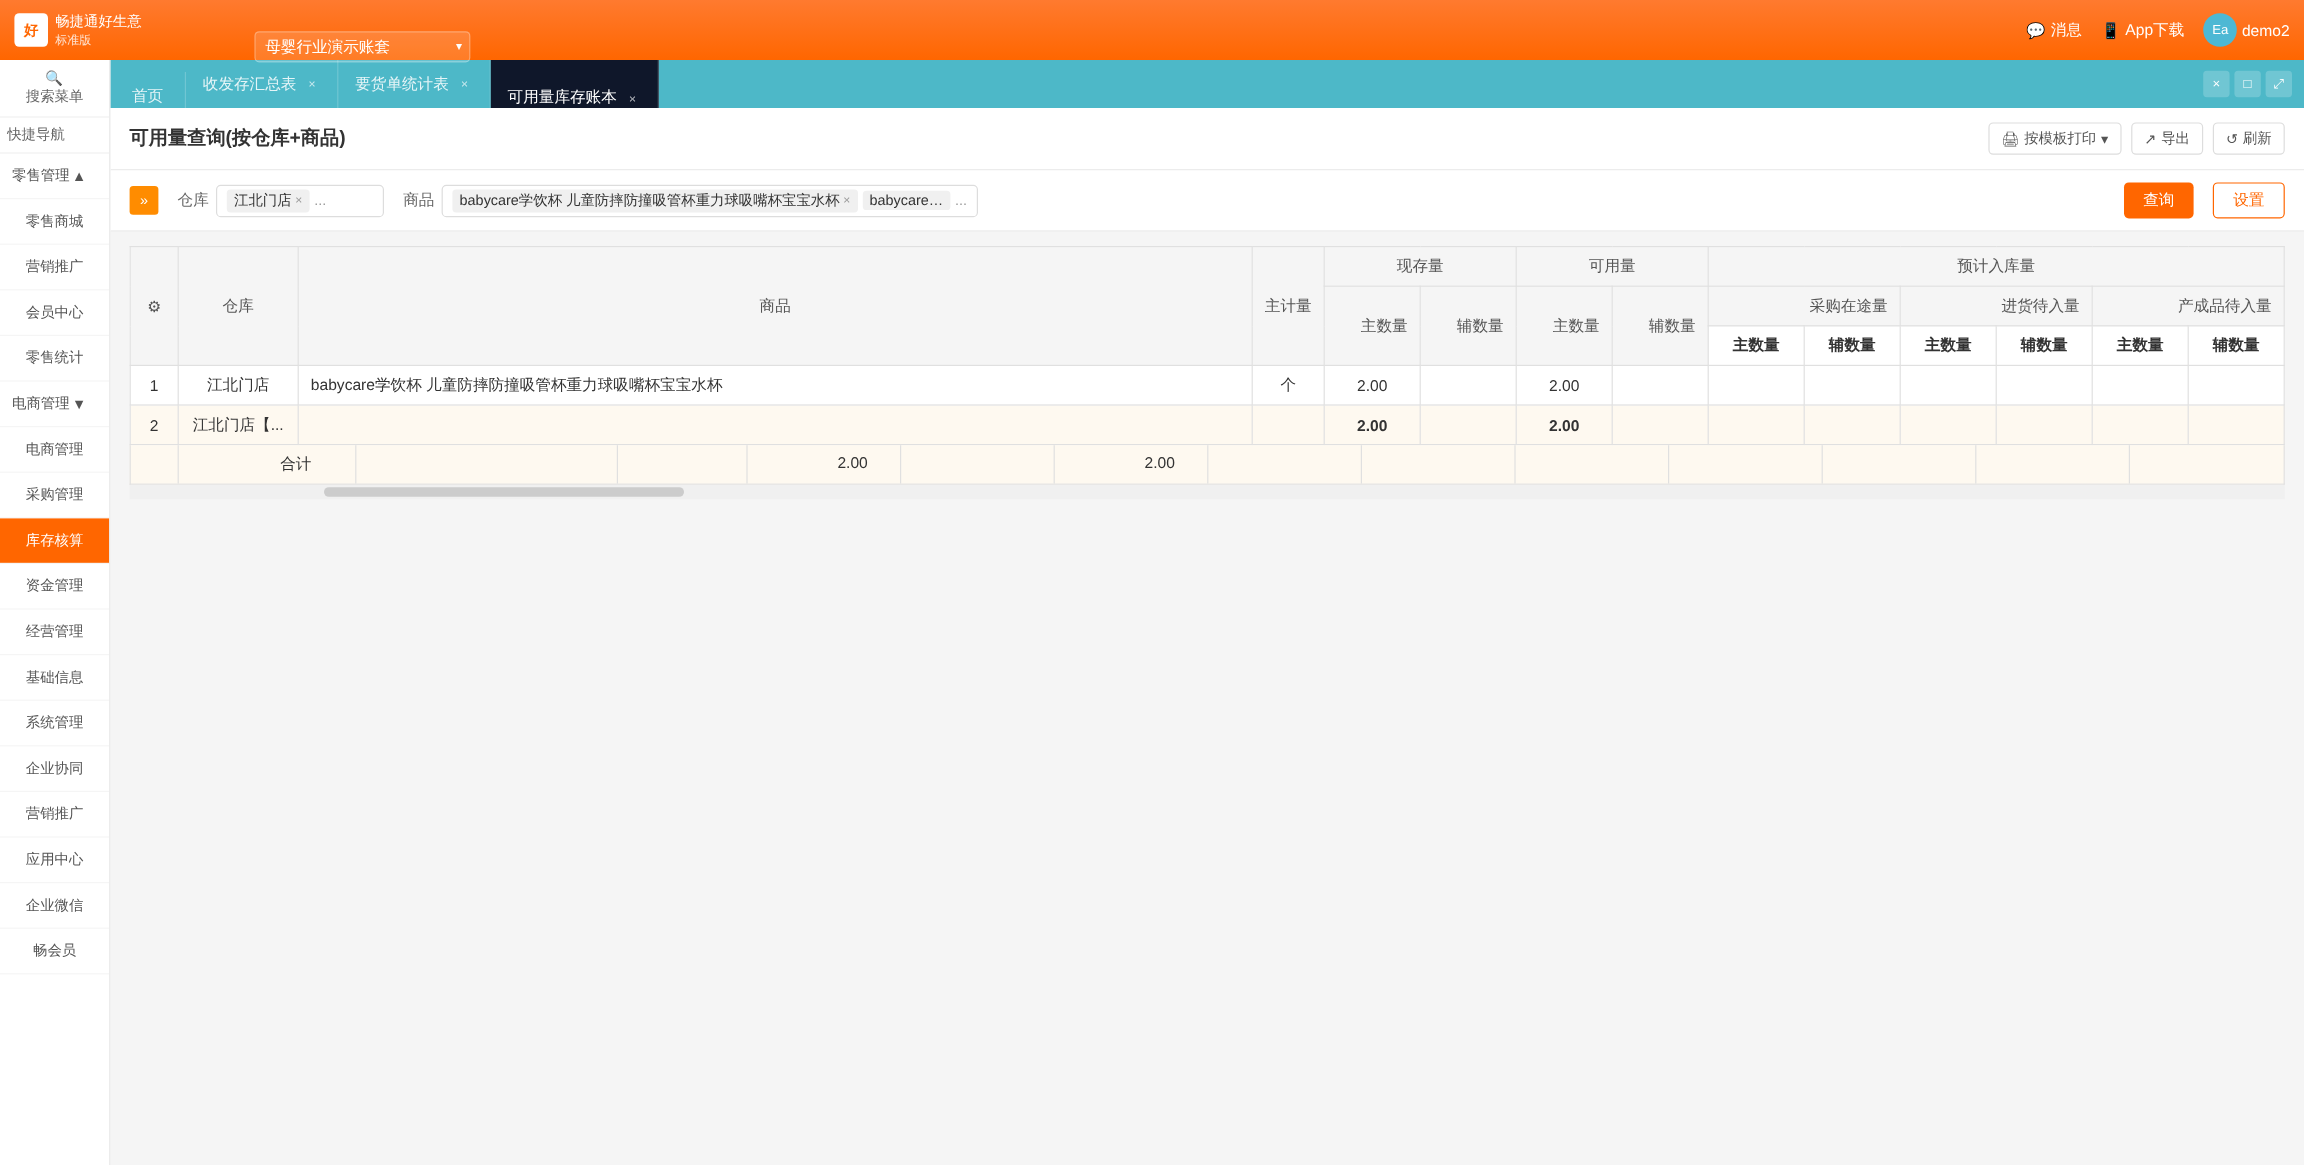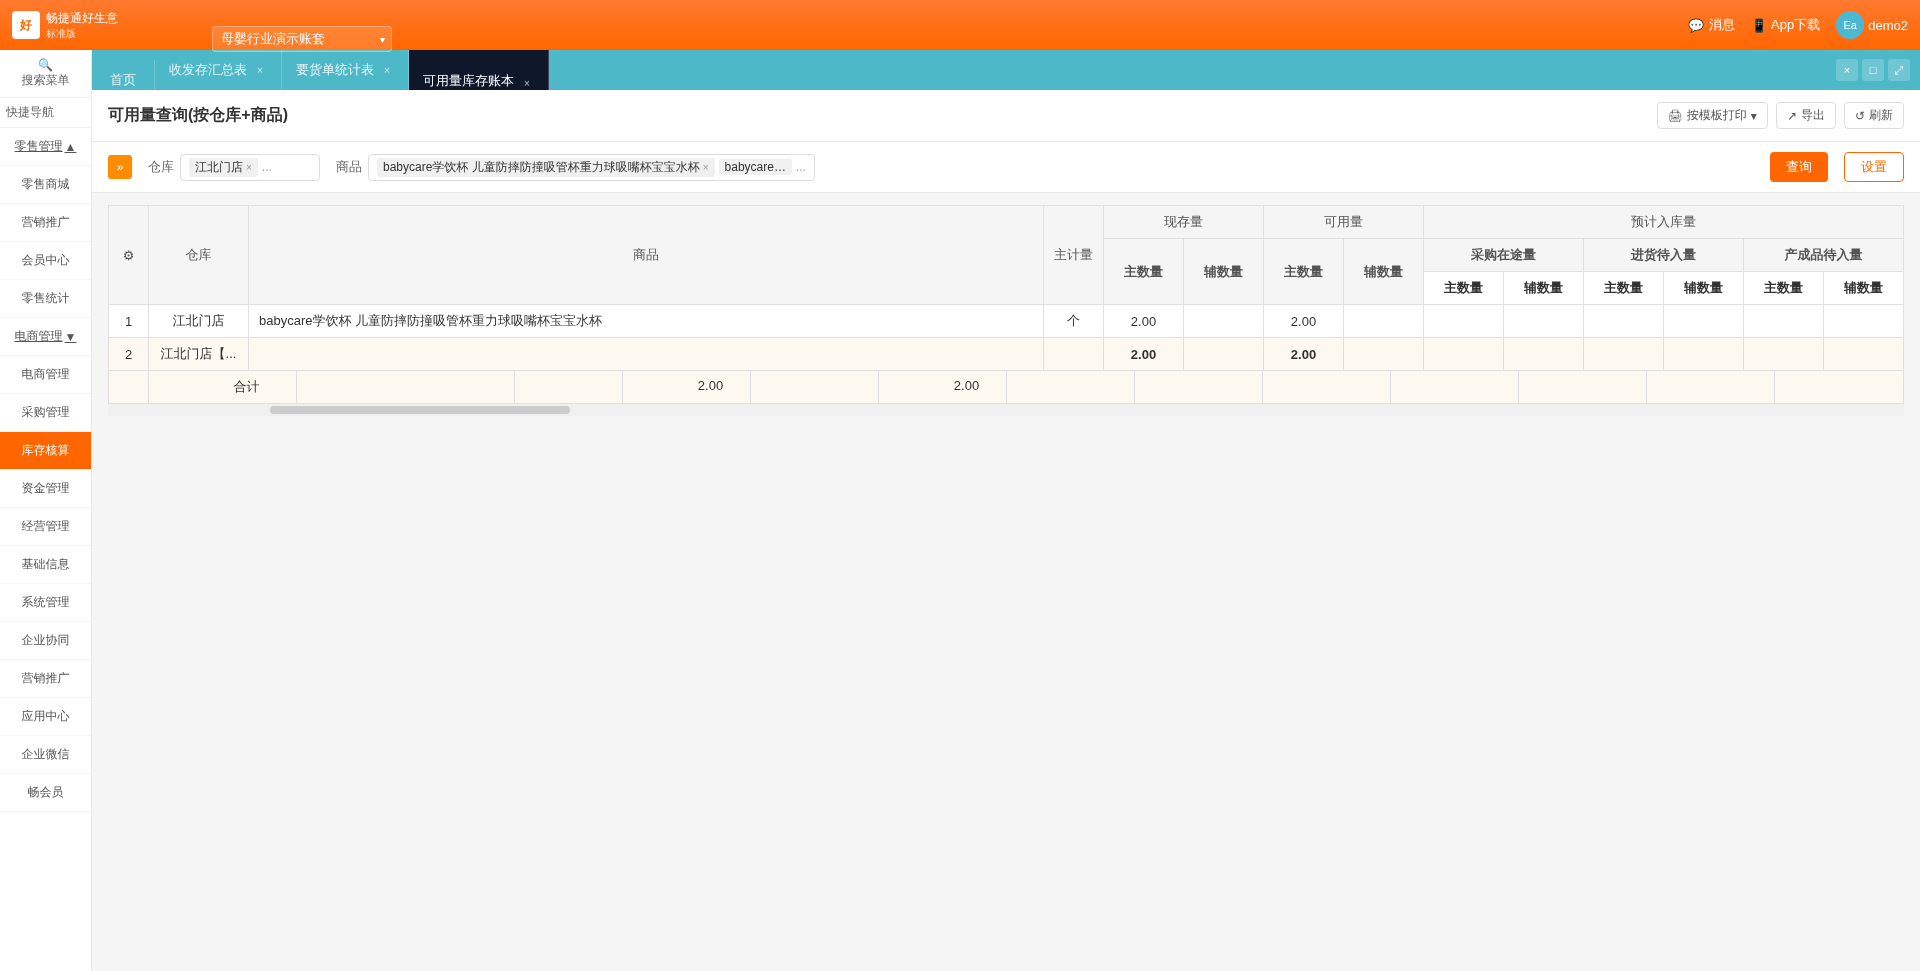--- a/index.html
+++ b/index.html
@@ -110,23 +110,22 @@
       text-align: center;
       border-bottom: 1px solid #f5f5f5;
       display: flex;
       flex-direction: column;
       align-items: center;
       gap: 2px;
     }
     .sidebar-item.active { background: #ff6600; color: white; }
     .sidebar-item-with-arrow {
       flex-direction: row;
-      justify-content: center;
+      justify-content: flex-start;
       padding: 10px 10px;
-      text-decoration: underline;
     }
 
     
     .content-area {
       flex: 1;
       display: flex;
       flex-direction: column;
       overflow: hidden;
     }
 
@@ -332,22 +331,23 @@
       padding: 7px 10px;
       text-align: center;
     }
     .data-table thead tr:first-child th {
       background: #f5f5f5;
       font-weight: 500;
       color: #555;
     }
     .data-table thead tr:nth-child(2) th {
       background: #f5f5f5;
-      font-weight: 700;
+      font-weight: 400;
       color: #555;
+      text-align: right;
     }
     .data-table tbody tr.subtotal-row { background: #fef9f0; font-weight: 500; }
     .col-index { width: 40px; }
     .col-warehouse { width: 100px; }
     .col-product { text-align: left; }
     .col-unit { width: 60px; }
     .col-num { width: 80px; }
 
     
     .scroll-bar-area {

